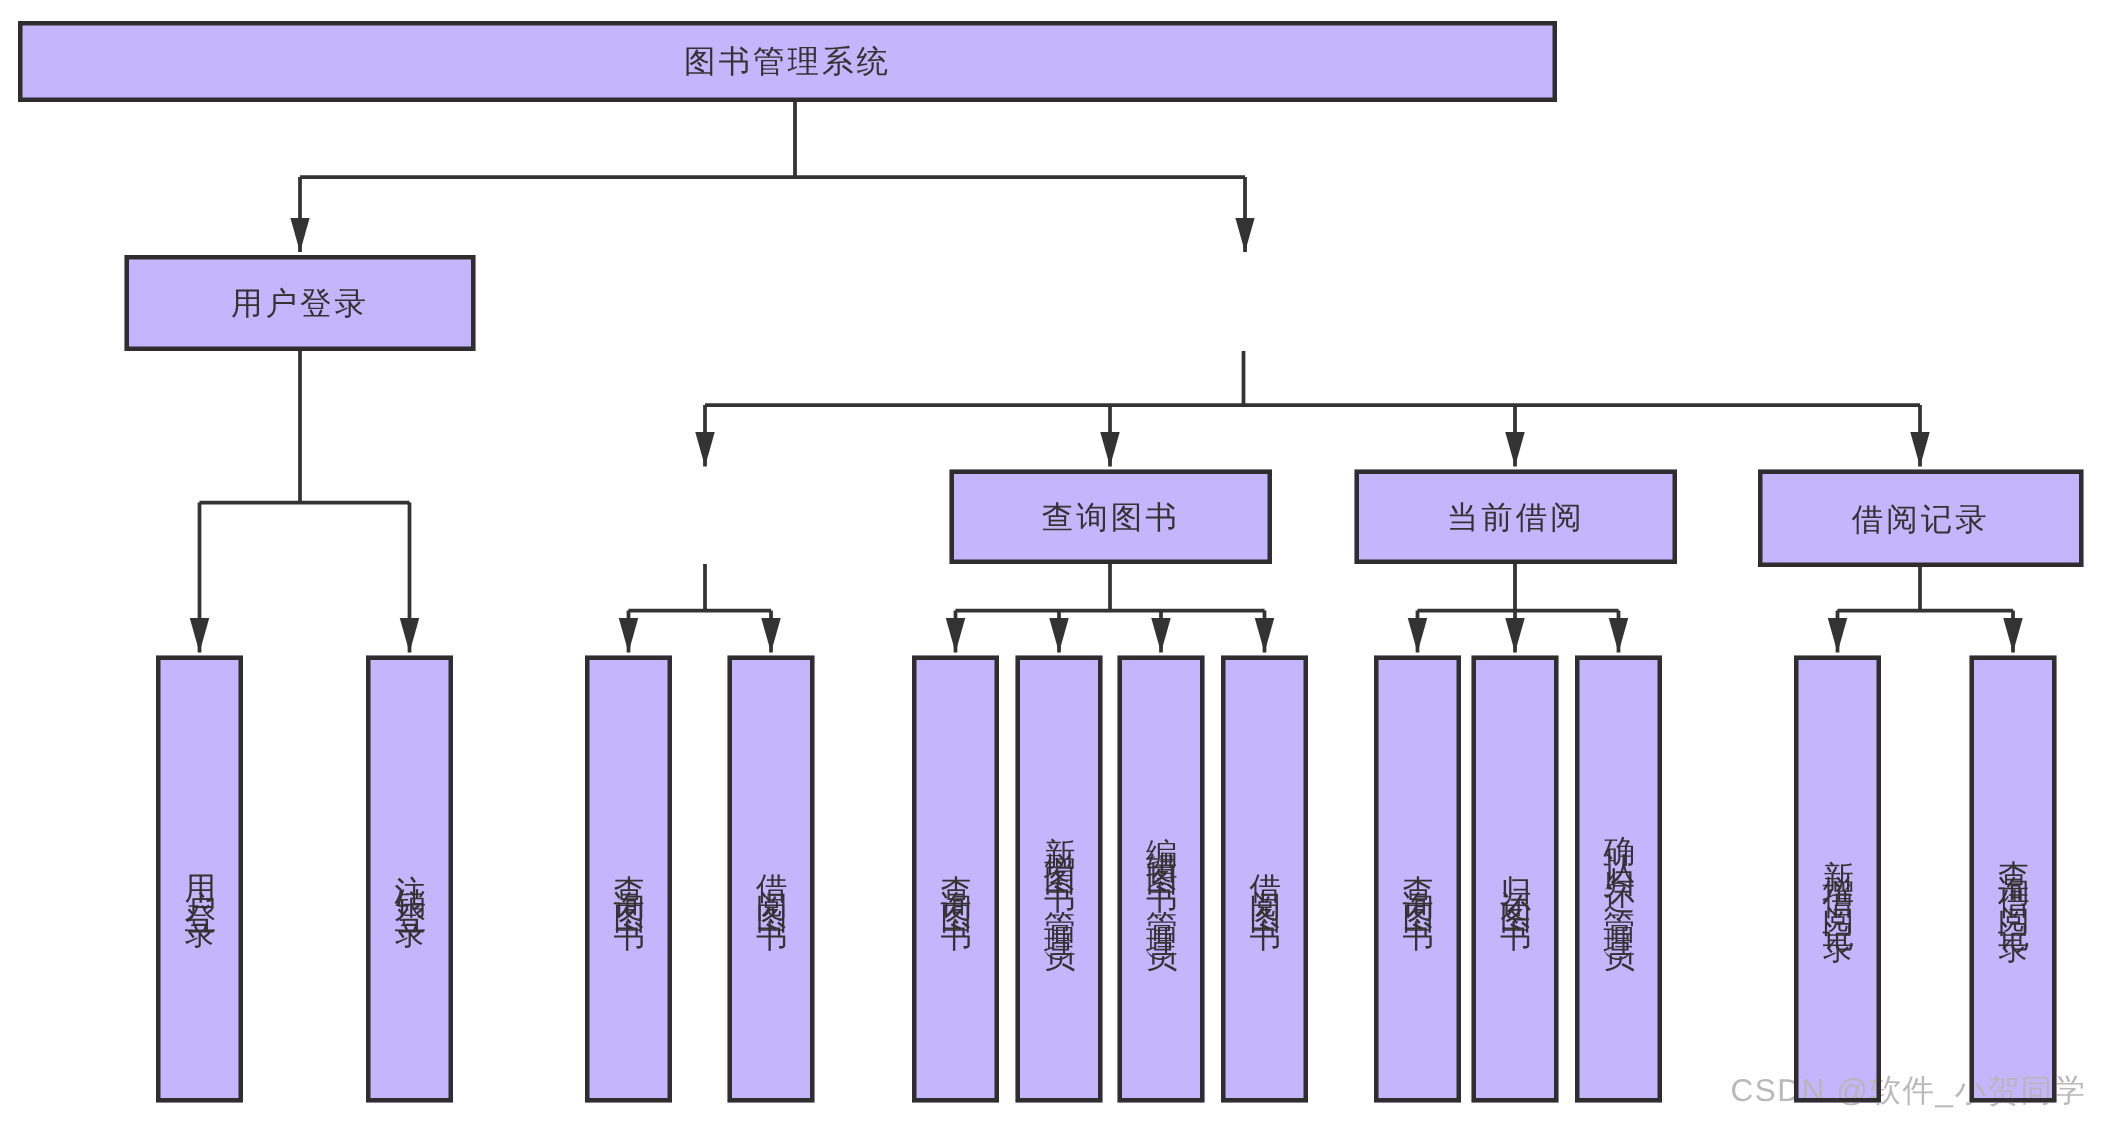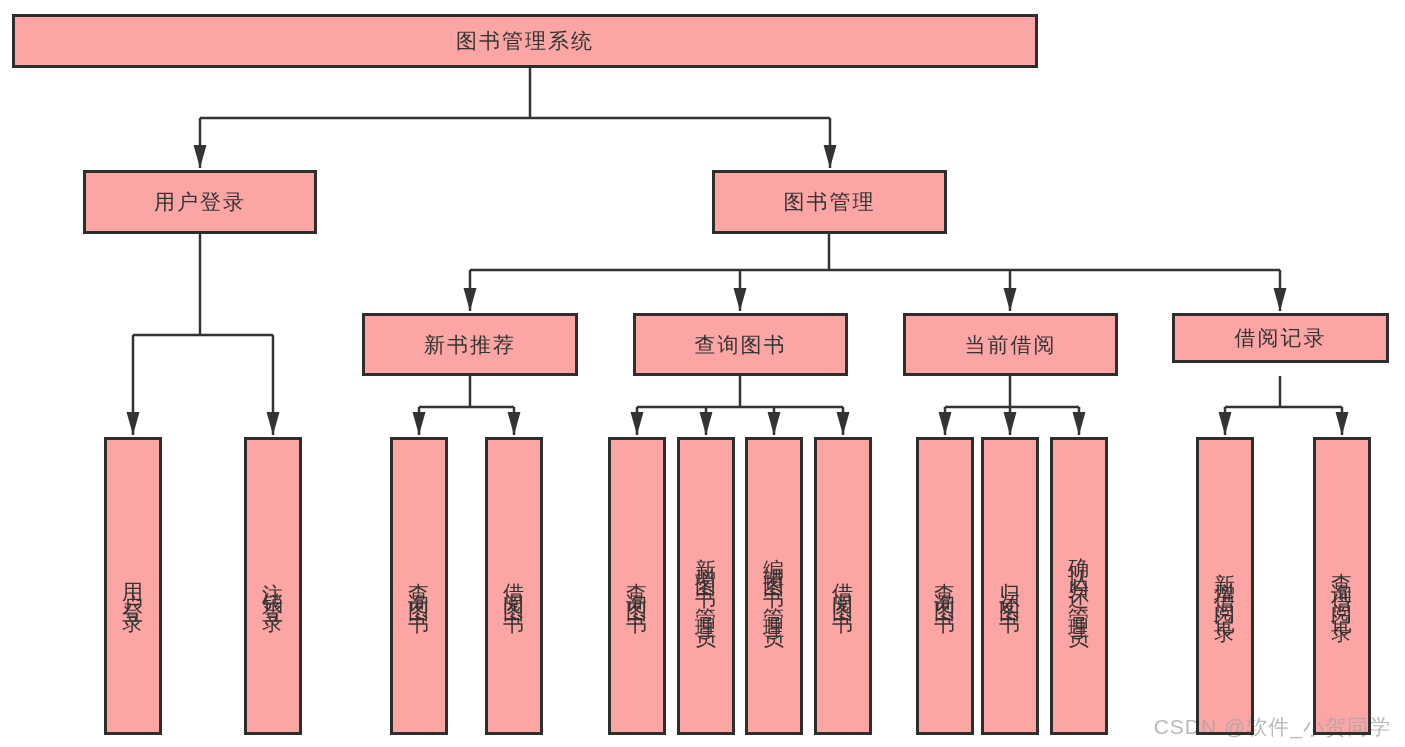--- a/index.html
+++ b/index.html
@@ -18,21 +18,21 @@
   .connectors {
     position: absolute;
     left: 0;
     top: 0;
     width: 1405px;
     height: 747px;
   }
   .node {
     position: absolute;
     box-sizing: border-box;
-    background: #fca5a5;
+    background: #c4b5fd;
     border: 3px solid #2e2e2e;
     display: flex;
     align-items: center;
     justify-content: center;
     color: #333333;
     font-size: 21px;
     letter-spacing: 2px;
     white-space: nowrap;
   }
   .node.root { border-width: 3px; }
@@ -111,34 +111,28 @@
     </g>
   </svg>
 
   <div class="node root" style="left:12px; top:14px; width:1026px; height:54px;">
     <span>图书管理系统</span>
   </div>
 
   <div class="node" style="left:83px; top:170px; width:234px; height:64px;">
     <span>用户登录</span>
   </div>
-  <div class="node" style="left:712px; top:170px; width:235px; height:64px;">
-    <span>图书管理</span>
-  </div>
 
-  <div class="node" style="left:362px; top:313px; width:216px; height:63px;">
-    <span>新书推荐</span>
-  </div>
   <div class="node" style="left:633px; top:313px; width:215px; height:63px;">
     <span>查询图书</span>
   </div>
   <div class="node" style="left:903px; top:313px; width:215px; height:63px;">
     <span>当前借阅</span>
   </div>
-  <div class="node" style="left:1172px; top:313px; width:217px; height:50px;">
+  <div class="node" style="left:1172px; top:313px; width:217px; height:65px;">
     <span>借阅记录</span>
   </div>
 
   <div class="node leaf" style="left:104px; top:437px; width:58px; height:298px;">
     <span>用户登录</span>
   </div>
   <div class="node leaf" style="left:244px; top:437px; width:58px; height:298px;">
     <span>注销登录</span>
   </div>
 

